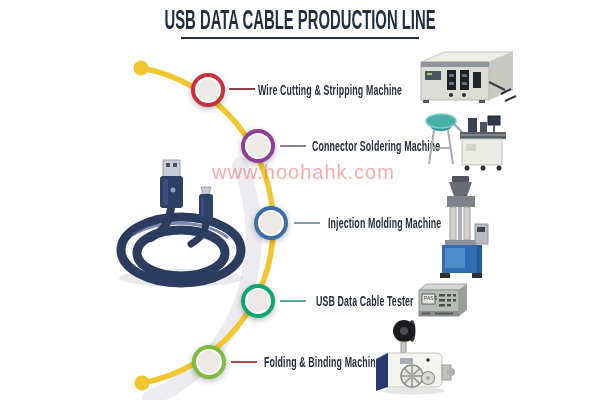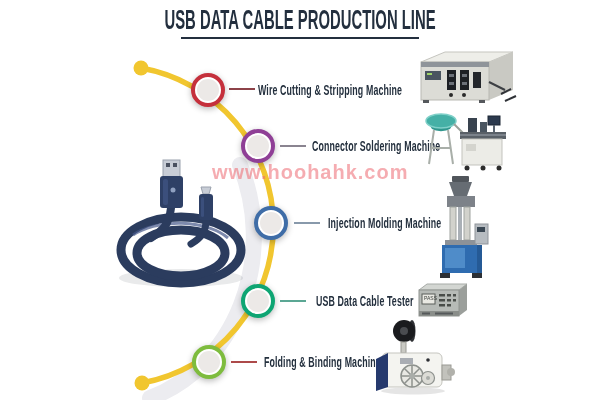--- a/index.html
+++ b/index.html
@@ -46,21 +46,21 @@
     <rect x="63" y="13" width="4" height="4" fill="#4a5160"></rect>
     <rect x="70" y="13" width="4" height="4" fill="#4a5160"></rect>
     <rect x="57" y="26" width="23" height="32" rx="3" fill="#2e4066"></rect>
     <rect x="60" y="29" width="5" height="26" rx="2" fill="#3b4f7c"></rect>
     <circle cx="70" cy="40" r="2.5" fill="#8fa0c0"></circle>
     <polygon points="98,37 108,37 106,44 100,44" fill="#c8cdd6" stroke="#9aa1ad"></polygon>
     <rect x="96" y="44" width="14" height="26" rx="3" fill="#2e4066"></rect>
     <rect x="98" y="47" width="3" height="20" rx="1.5" fill="#3b4f7c"></rect>
   </svg>
 
-  <div class="watermark" style="color: rgb(238, 106, 114); font-weight: bold;">www.hoohahk.com</div>
+  <div class="watermark" style="color: rgb(238, 106, 114);">www.hoohahk.com</div>
 
   <div class="page-title" style="color: rgb(35, 47, 62);">USB DATA CABLE PRODUCTION LINE</div>
   <div class="title-underline" style="background: rgb(35, 47, 62);"></div>
 
   <div class="node" style="left: 191px; top: 73px; border-color: rgb(197, 48, 60);">
     <div class="node-inner"></div>
   </div>
   <div class="lead" style="left: 229px; top: 88px; background: rgb(141, 66, 72);"></div>
   <div class="step-label" style="left:258px;top:82px">Wire Cutting &amp; Stripping Machine</div>
 

